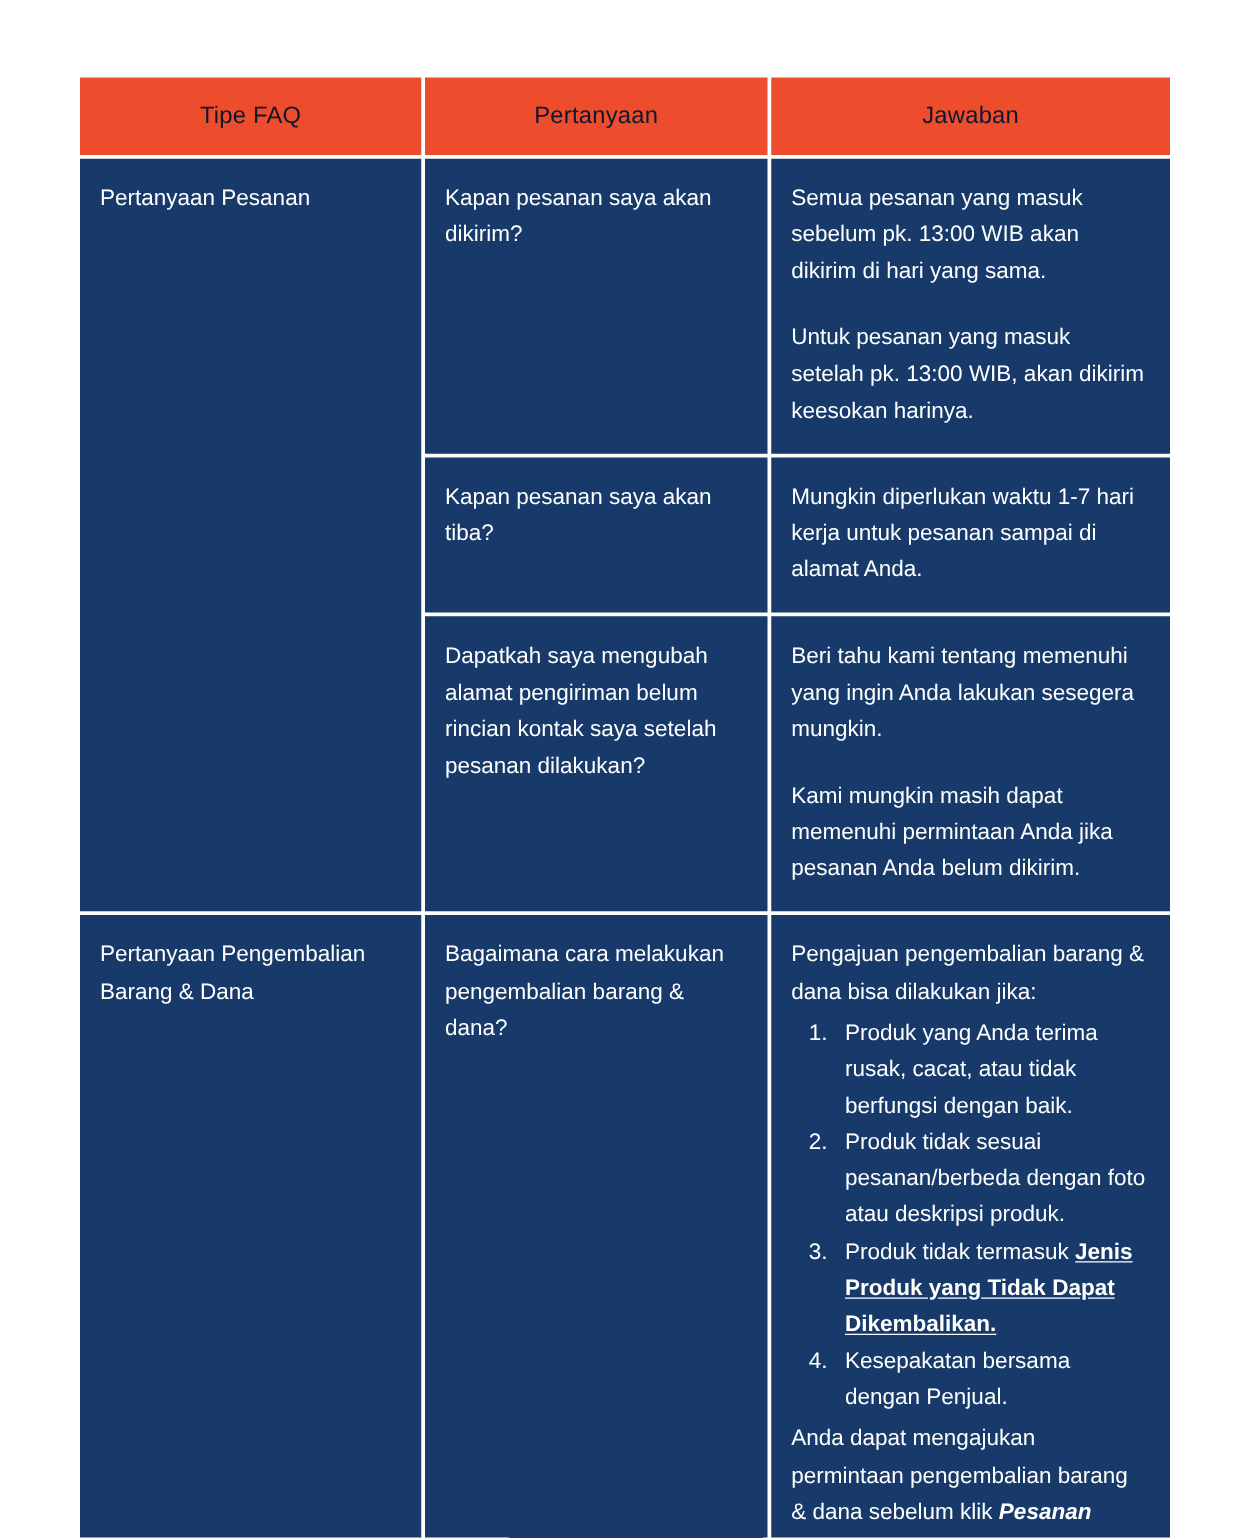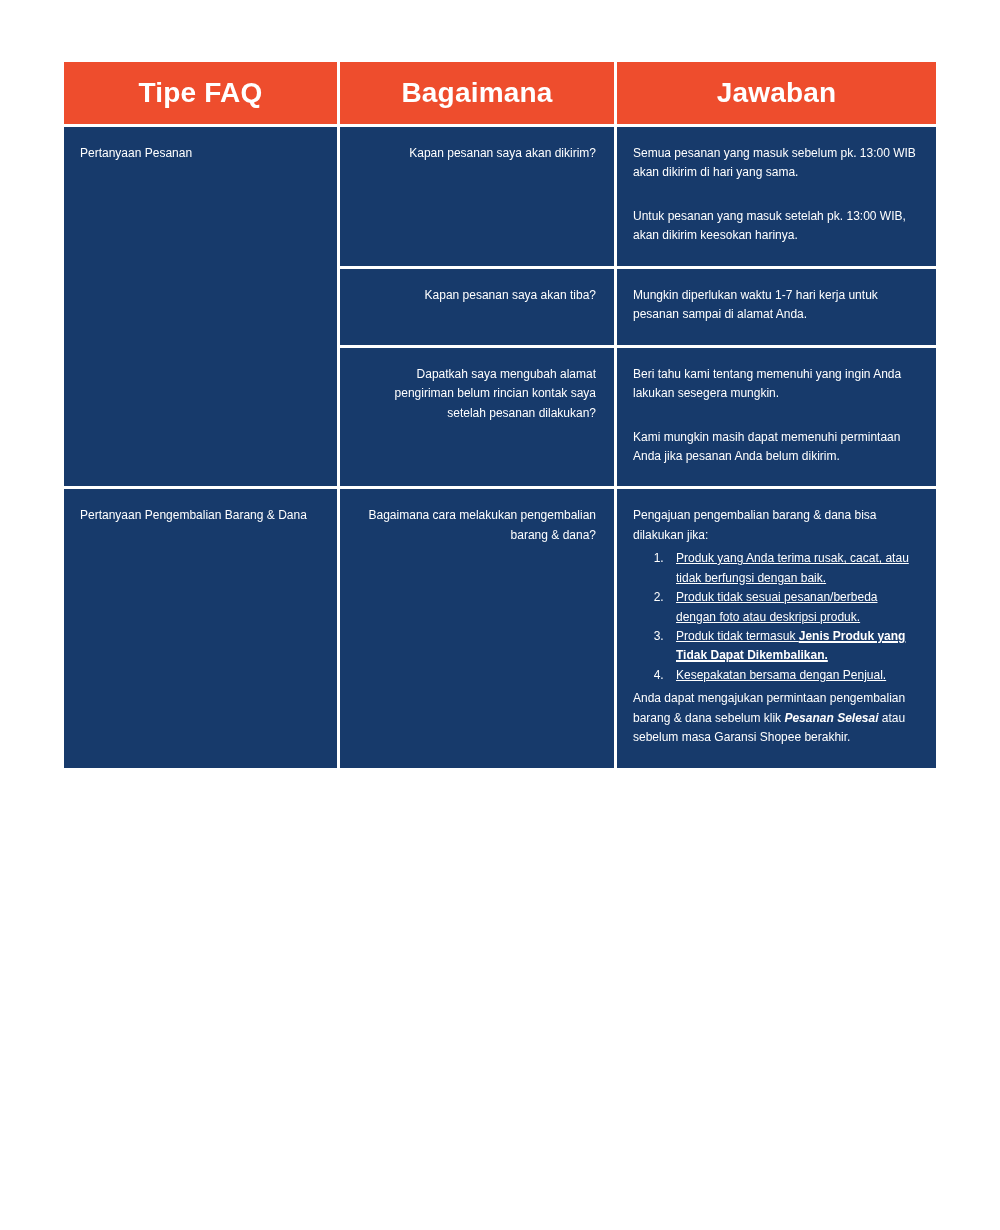--- a/index.html
+++ b/index.html
@@ -35,70 +35,68 @@
     background: #ffffff;
   }
 
   col.col-type     { width: 273px; }
   col.col-question { width: 274px; }
   col.col-answer   { width: 319px; }
 
   
   .faq-table thead th {
     background: #ee4d2d;
-    color: #ffffff;
+    color: #0f172a;
     height: 62px;
     padding: 0 10px;
     text-align: center;
     vertical-align: middle;
-    font-size: 28px;
-    font-weight: bold;
+    font-size: 19px;
+    font-weight: normal;
     letter-spacing: 0.2px;
   }
 
   
   .faq-table tbody td {
     background: #173a6b;
     color: #ffffff;
     vertical-align: top;
     padding: 17px 18px 20px 16px;
-    font-size: 12px;
+    font-size: 18px;
     line-height: 1.62;
     font-weight: 400;
   }
 
   td.cell-type {
     padding-left: 15px;
     padding-right: 14px;
   }
 
   td.cell-question {
     padding-left: 16px;
     padding-right: 20px;
-    text-align: right;
   }
 
   td.cell-answer {
     padding-left: 16px;
     padding-right: 14px;
   }
 
   .cell-text p {
     margin: 0 0 0 0;
   }
   .cell-text p + p {
     margin-top: 24px;
   }
 
   
   ol.answer-list {
     margin: 4px 0 4px 0;
     padding-left: 34px;
     list-style-position: outside;
-    text-decoration: underline;
   }
   ol.answer-list li {
     margin: 0;
     padding-left: 9px;
     line-height: 1.62;
   }
   ol.answer-list li::marker {
     font-weight: 400;
   }
 
@@ -126,21 +124,21 @@
   <table class="faq-table">
     <colgroup>
       <col class="col-type">
       <col class="col-question">
       <col class="col-answer">
     </colgroup>
 
     <thead>
       <tr>
         <th>Tipe FAQ</th>
-        <th>Bagaimana</th>
+        <th>Pertanyaan</th>
         <th>Jawaban</th>
       </tr>
     </thead>
 
     <tbody>
 
       <tr>
         <td class="cell-type" rowspan="3">
           <span class="cell-text">Pertanyaan Pesanan</span>
         </td>

